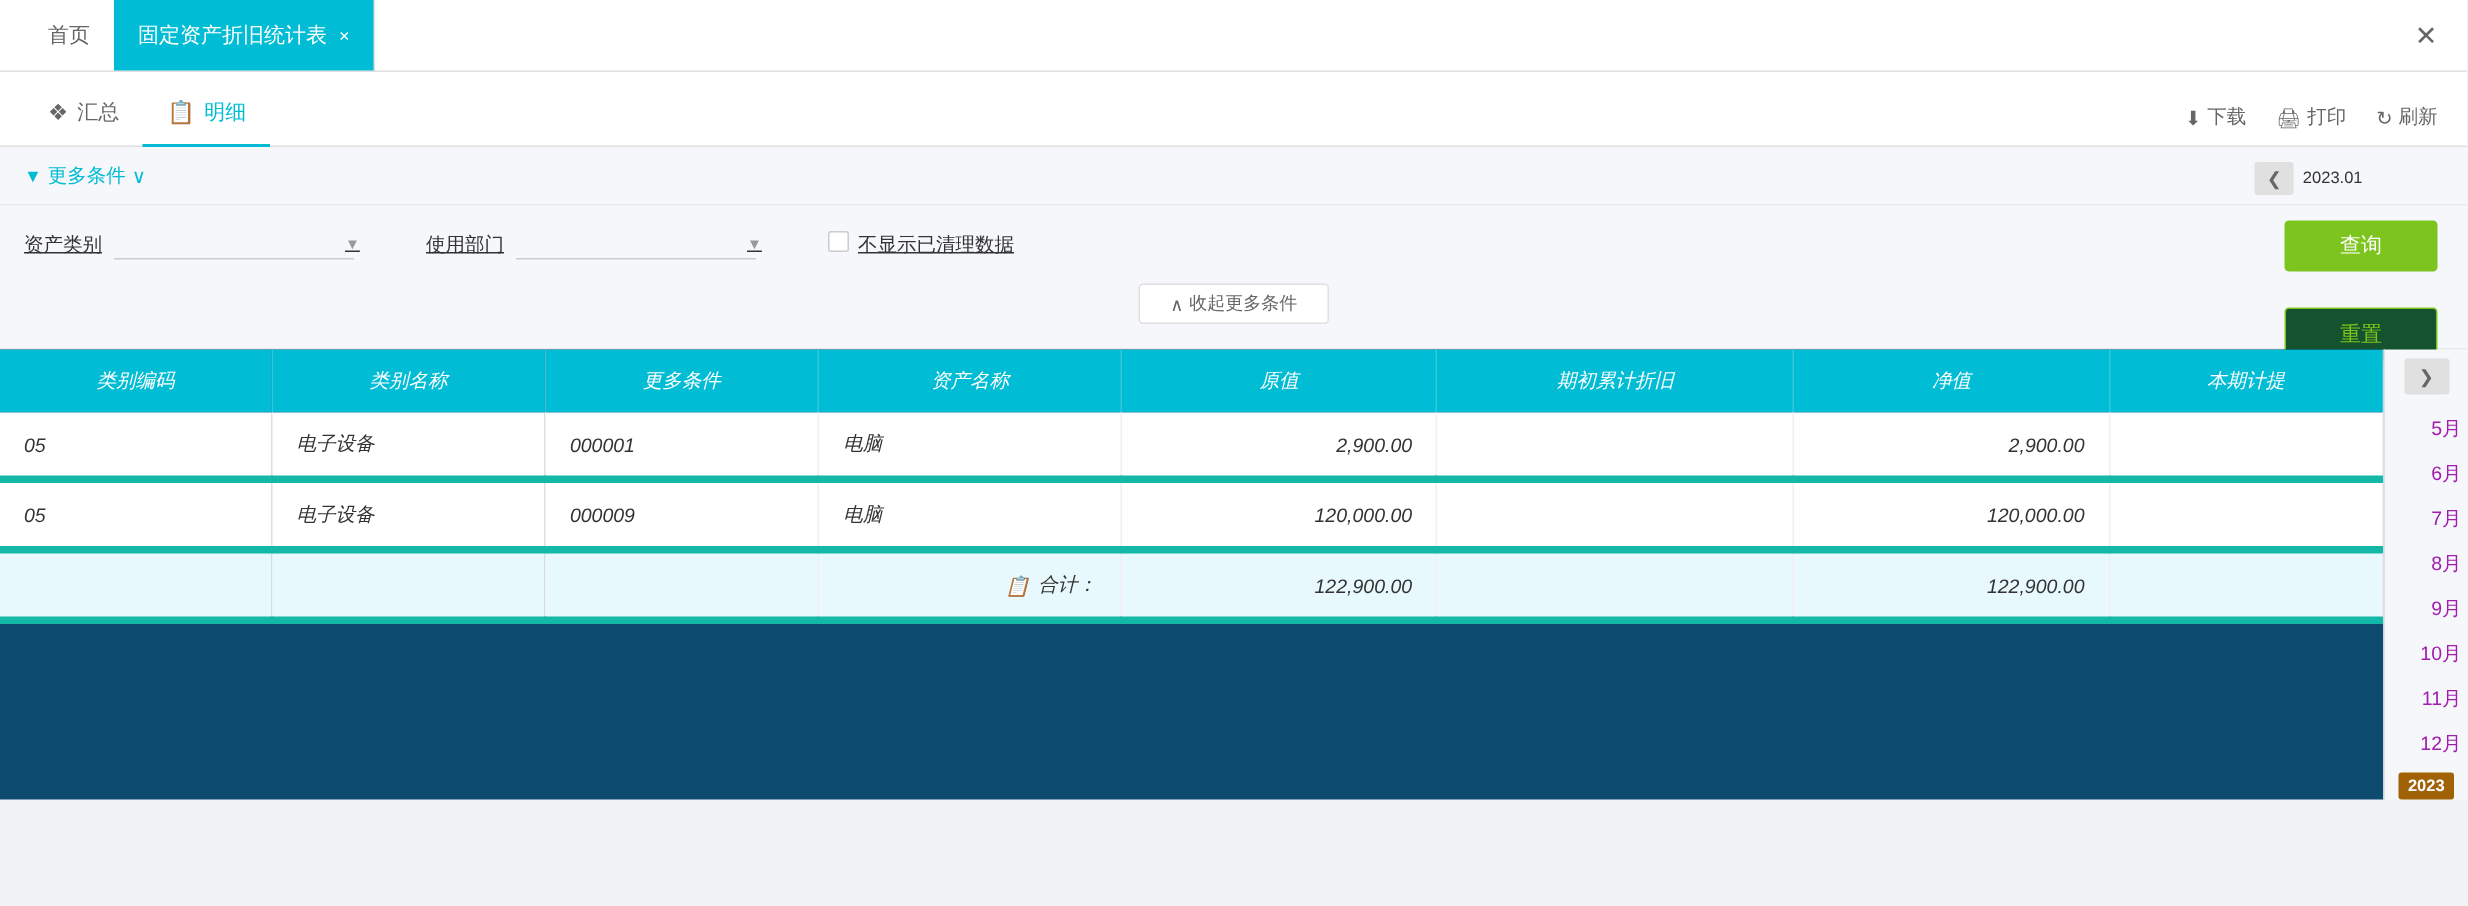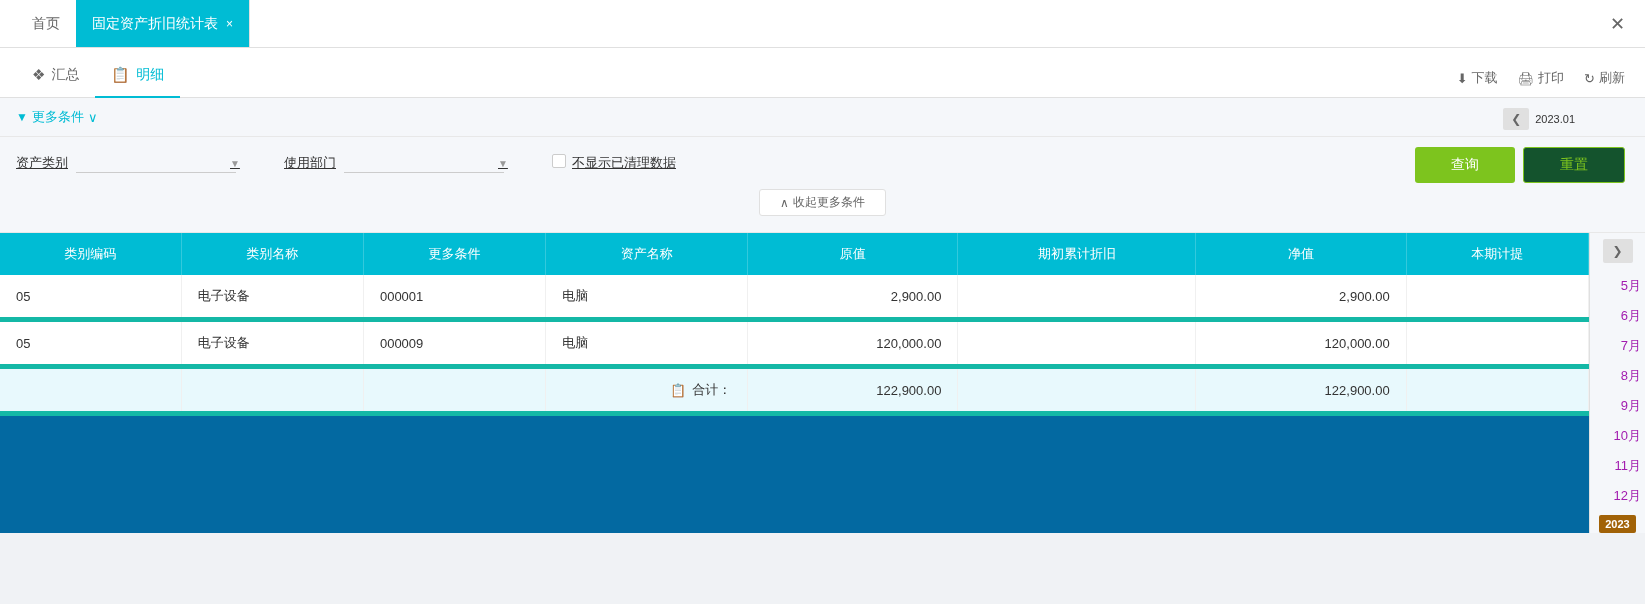--- a/index.html
+++ b/index.html
@@ -94,21 +94,21 @@
     .select-arrow { color: #999; font-size: 10px; margin-left: -14px; pointer-events: none; }
     .checkbox-item {
       display: flex; align-items: flex-start; gap: 6px; cursor: pointer;
     }
     .checkbox-box {
       width: 14px; height: 14px; border: 1px solid #ccc; background: #fff;
       display: inline-block; border-radius: 2px;
     }
     .filter-actions {
       position: absolute; right: 20px; top: 10px;
-      display: flex; gap: 8px;
+      display: flex; flex-direction: column; gap: 24px;
     }
     .btn-query {
       background: #7dc41e; color: #fff; border: none;
       padding: 8px 36px; font-size: 14px; cursor: pointer;
       border-radius: 3px; font-weight: 500;
     }
     .btn-reset {
       background: #14532d; color: #7dc41e; border: 1px solid #7dc41e;
       padding: 8px 36px; font-size: 14px; cursor: pointer;
       border-radius: 3px; font-weight: 500;
@@ -147,21 +147,21 @@
       padding: 12px 16px; font-size: 13px;
       border-right: 1px solid #f0f0f0; text-align: left;
     }
     .td-right { text-align: right; }
     .total-row { background: #e8f9fd !important; }
     .total-row td { font-weight: 500; }
     .total-label { display: flex; align-items: center; gap: 6px; justify-content: flex-end; }
 
     
     .content-wrapper {
-      background: #0369a1; margin: 0; flex: 1;
+      background: #0c4a6e; margin: 0; flex: 1; font-style: italic;
     }
     .search-wrap-outer {
       position: relative;
     }
   </style>
 </head>
 <body>
 
 <div class="top-nav">
   <div class="nav-home">首页</div>

